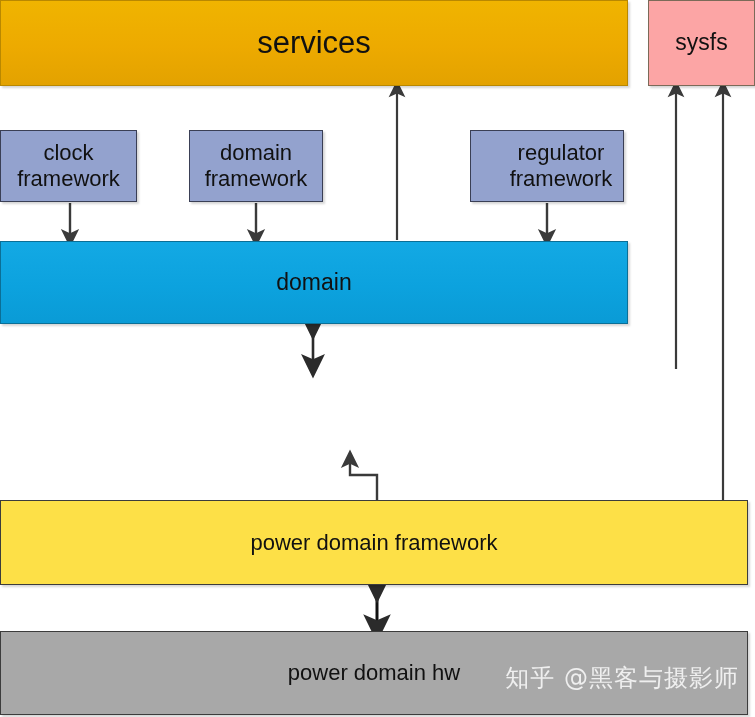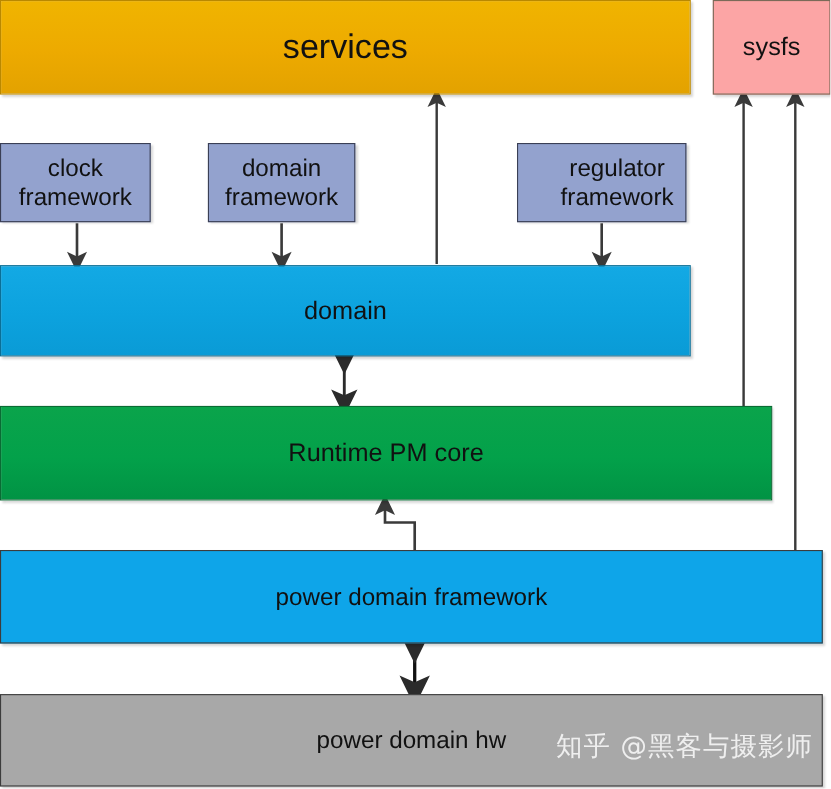--- a/index.html
+++ b/index.html
@@ -59,21 +59,21 @@
     font-size: 23px;
   }
   .node-pmcore {
     left: 0px; top: 369px; width: 702px; height: 86px;
     background: linear-gradient(180deg, #0aa44b 0%, #03a14a 55%, #019344 100%);
     border-color: #0a6b34;
     font-size: 23px;
   }
   .node-pdfw {
     left: 0px; top: 500px; width: 748px; height: 85px;
-    background: #0ea5e9;
+    background: #fde047;
     border-color: #3c3c3c;
     font-size: 22px;
   }
   .node-pdhw {
     left: 0px; top: 631px; width: 748px; height: 84px;
     background: #a8a8a8;
     border-color: #3c3c3c;
     font-size: 22px;
   }
   .node-label { pointer-events: none; white-space: pre-line; }
@@ -150,23 +150,20 @@
 
   <div class="node node-fw node-regulator">
     <span class="node-label">regulator
 framework</span>
   </div>
 
   <div class="node node-drivers">
     <span class="node-label">domain</span>
   </div>
 
-  <div class="node node-pmcore">
-    <span class="node-label">Runtime PM core</span>
-  </div>
 
   <div class="node node-pdfw">
     <span class="node-label">power domain framework</span>
   </div>
 
   <div class="node node-pdhw">
     <span class="node-label">power domain hw</span>
   </div>
 
   <div class="watermark">知乎 @黑客与摄影师</div>

